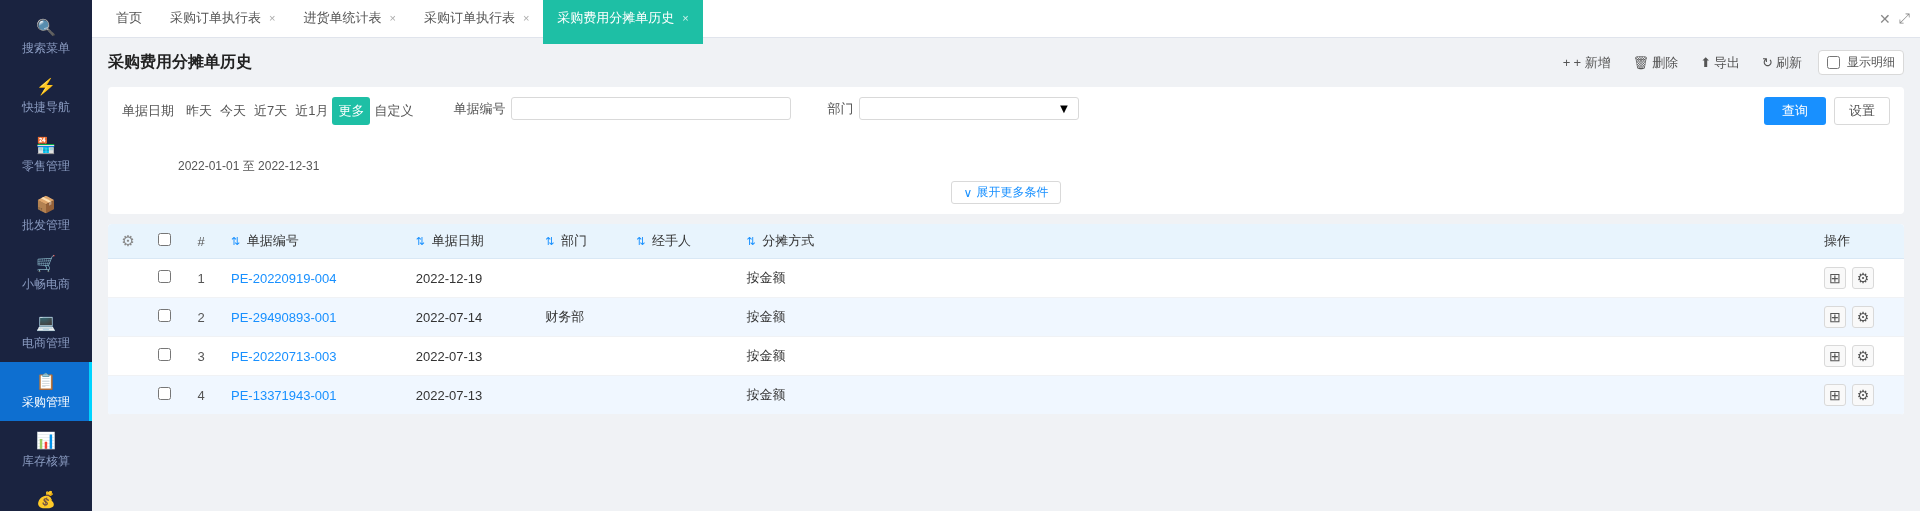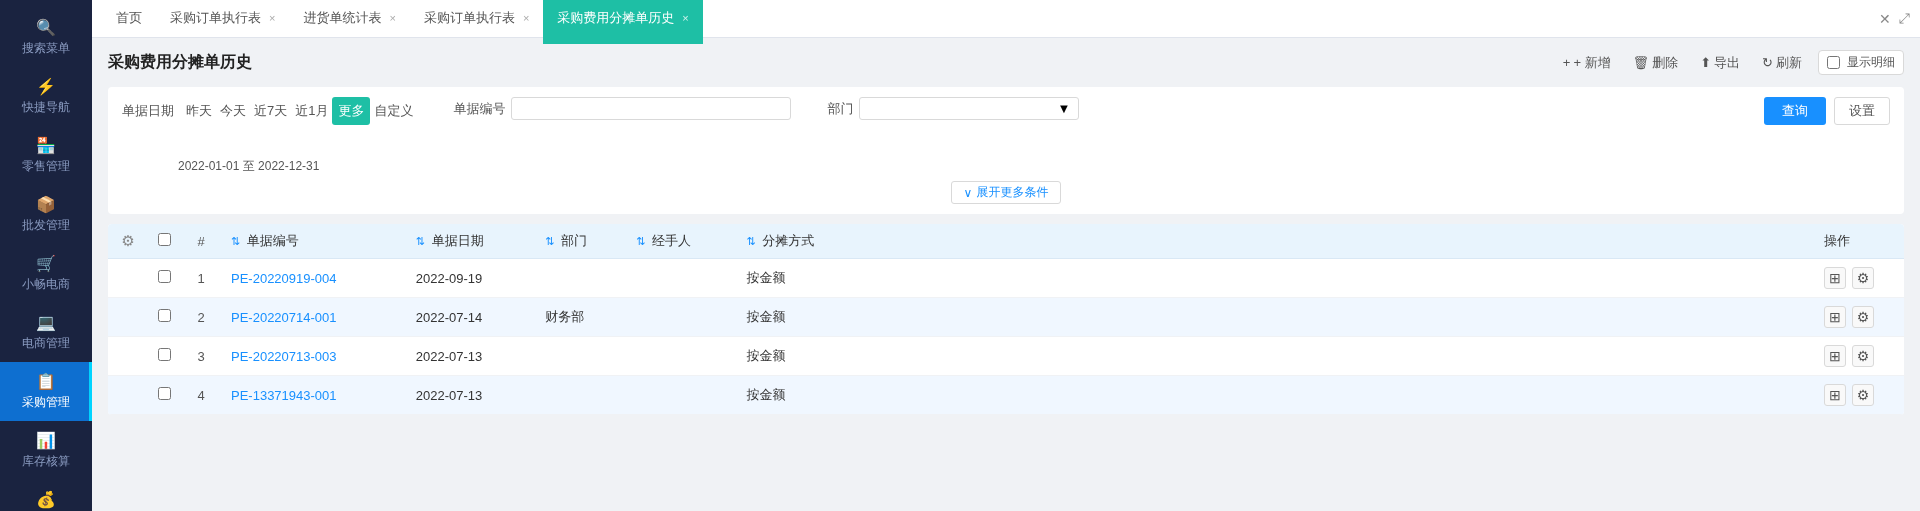--- a/index.html
+++ b/index.html
@@ -487,39 +487,39 @@
         <tbody id="table-body">
         <tr class="row-light">
     <td class="settings-col"></td>
     <td class="checkbox-col">
       <input type="checkbox" style="">
     </td>
     <td class="num-col">1</td>
     <td>
       <a class="doc-link">PE-20220919-004</a>
     </td>
-    <td>2022-09-19</td>
+    <td>2022-12-19</td>
     <td></td>
     <td></td>
     <td>按金额</td>
     <td>
       <div class="ops-cell">
         <span class="op-icon" title="编辑">⊞</span>
         <span class="op-icon" title="更多">⚙</span>
       </div>
     </td>
   </tr>
             <tr class="row-alt">
     <td class="settings-col"></td>
     <td class="checkbox-col">
       <input type="checkbox" style="">
     </td>
     <td class="num-col">2</td>
     <td>
-      <a class="doc-link">PE-20220714-001</a>
+      <a class="doc-link">PE-29490893-001</a>
     </td>
     <td>2022-07-14</td>
     <td>财务部</td>
     <td></td>
     <td>按金额</td>
     <td>
       <div class="ops-cell">
         <span class="op-icon" title="编辑">⊞</span>
         <span class="op-icon" title="更多">⚙</span>
       </div>

